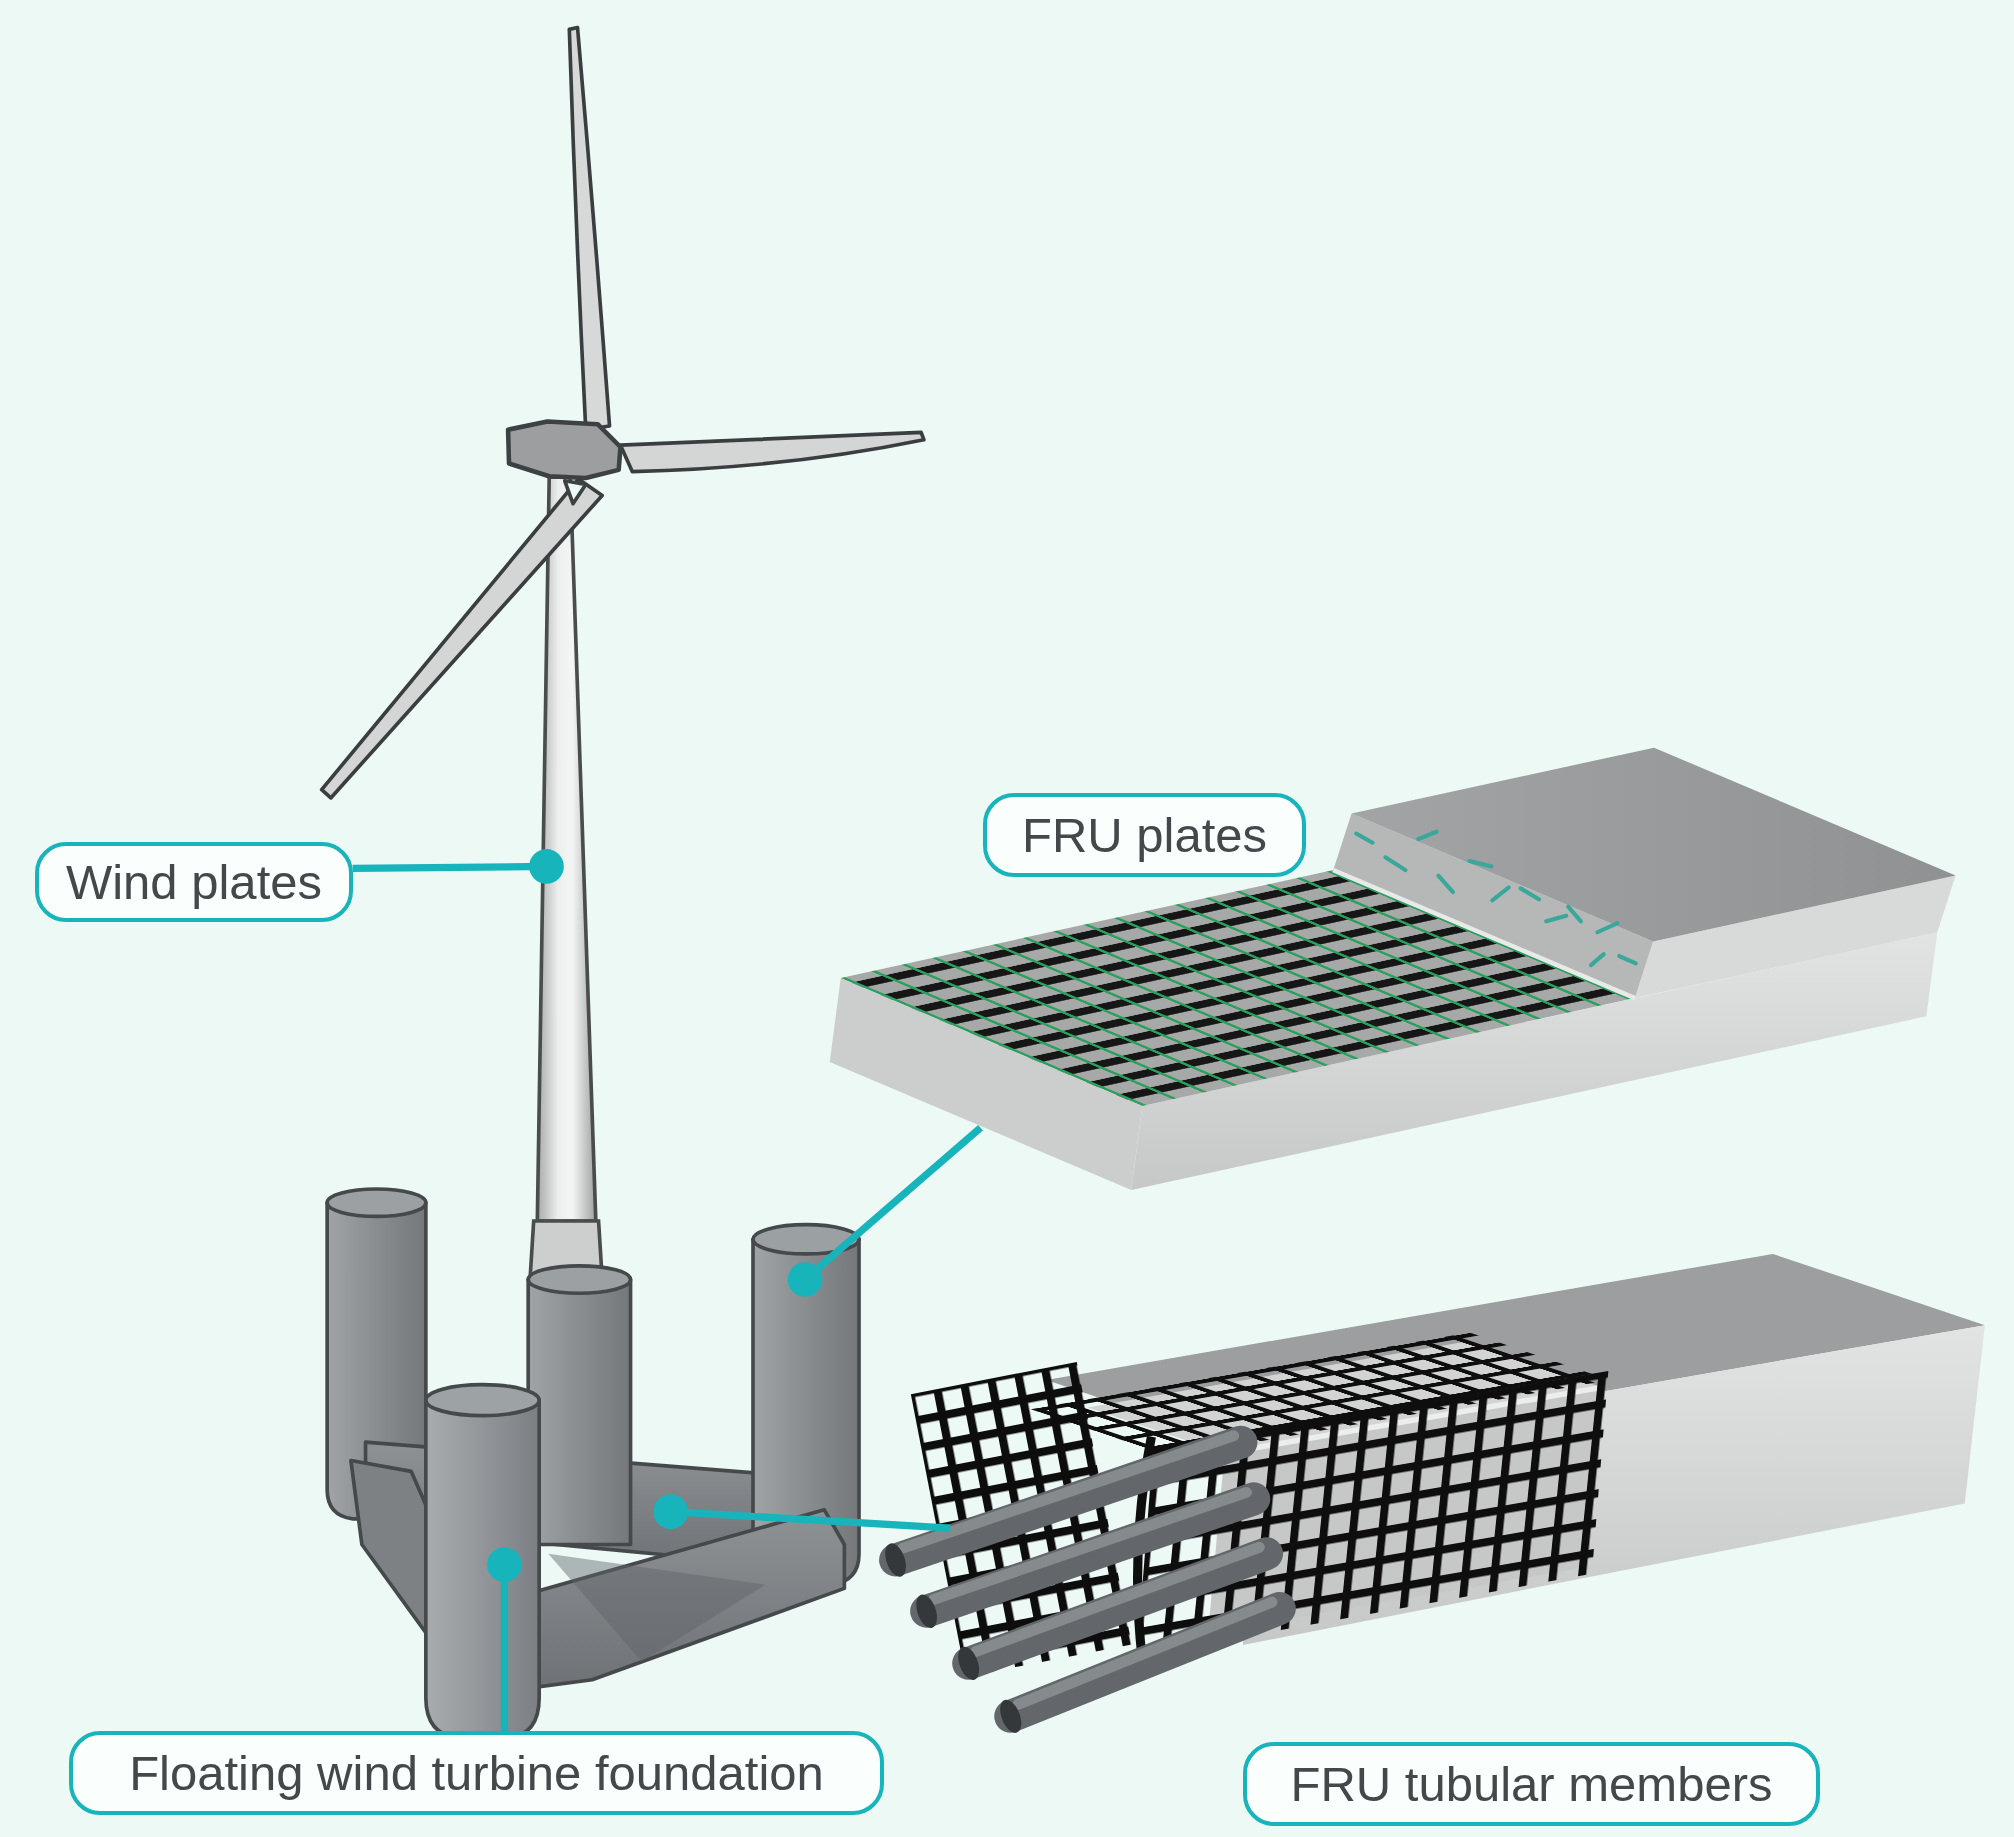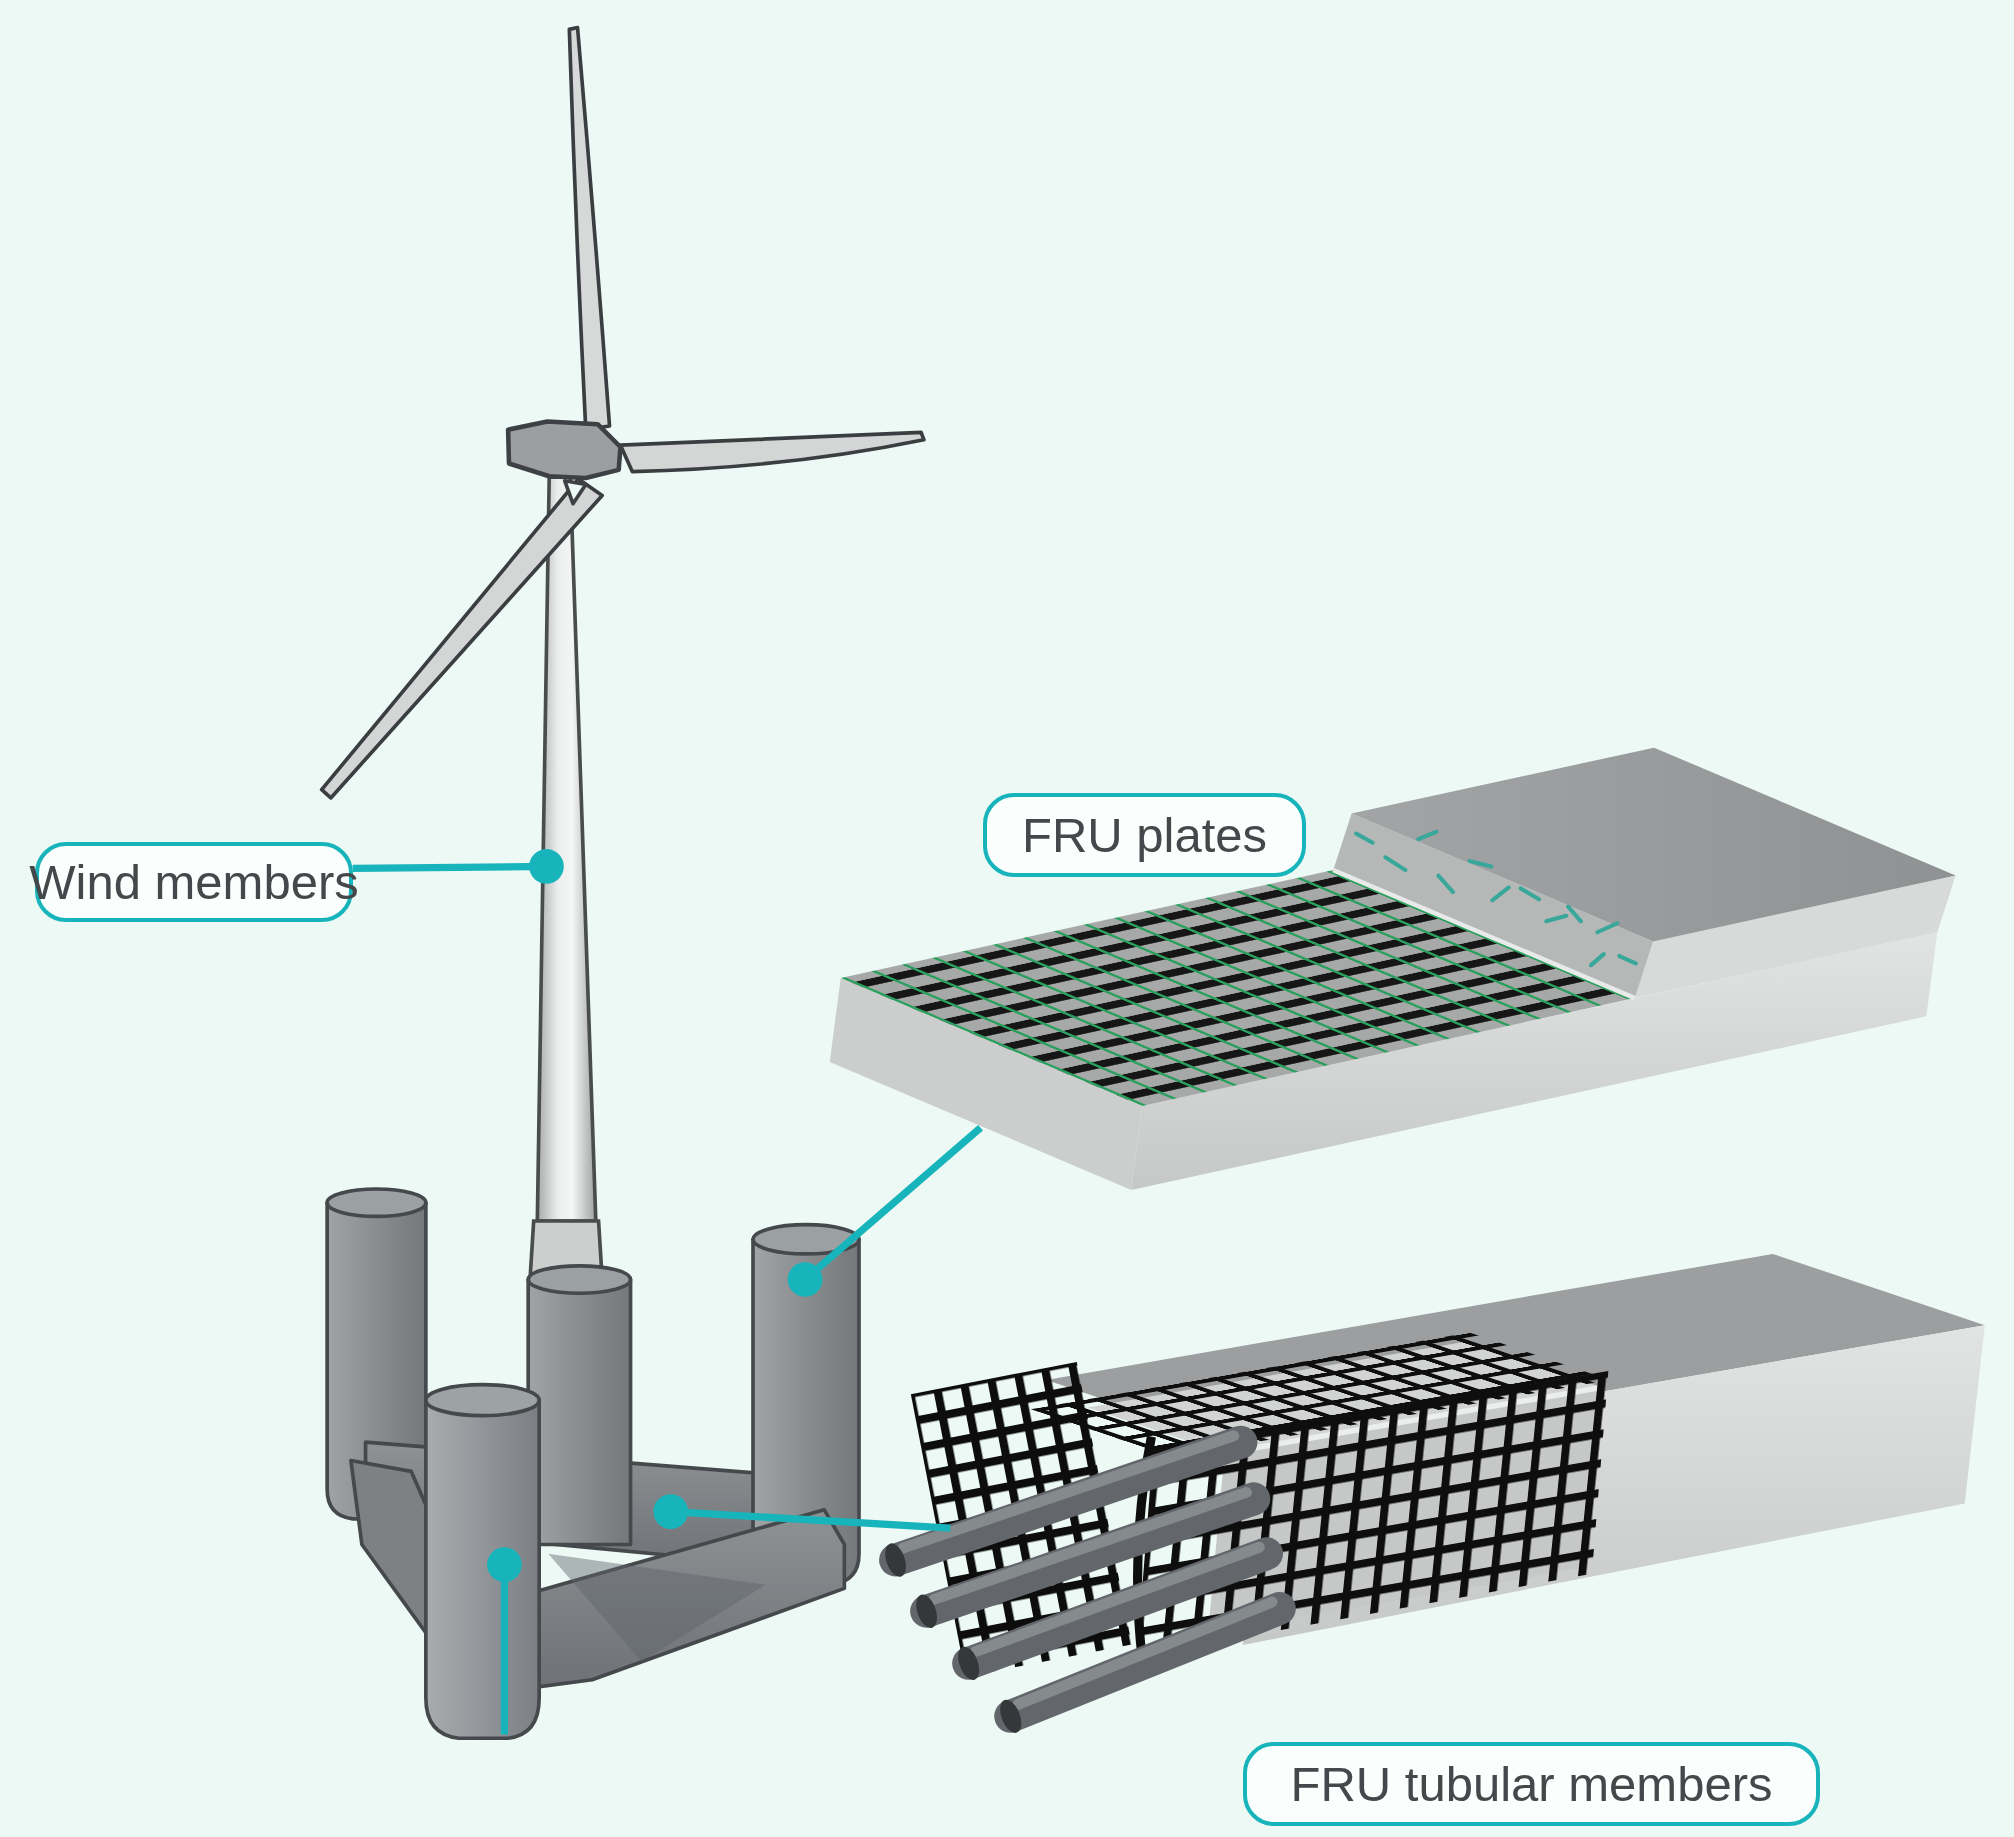--- a/index.html
+++ b/index.html
@@ -227,26 +227,29 @@
       <circle class="leader-dot" cx="734" cy="1654" r="19"></circle>
     </g>
     <g>
       <line class="leader" x1="552" y1="1712" x2="552" y2="1898"></line>
       <circle class="leader-dot" cx="552" cy="1712" r="19"></circle>
     </g>
   </g>
 </svg>
 
   <div class="label-box" id="label-wind-turbine">
-    <span>Wind members</span>
+    <span>Wind plates</span>
   </div>
 
   <div class="label-box" id="label-fru-plates">
     <span>FRU plates</span>
   </div>
 
+  <div class="label-box" id="label-floating-foundation">
+    <span>Floating wind turbine foundation</span>
+  </div>
 
   <div class="label-box" id="label-fru-tubular">
     <span>FRU tubular members</span>
   </div>
 
 </div>
 
 
 </body></html>

